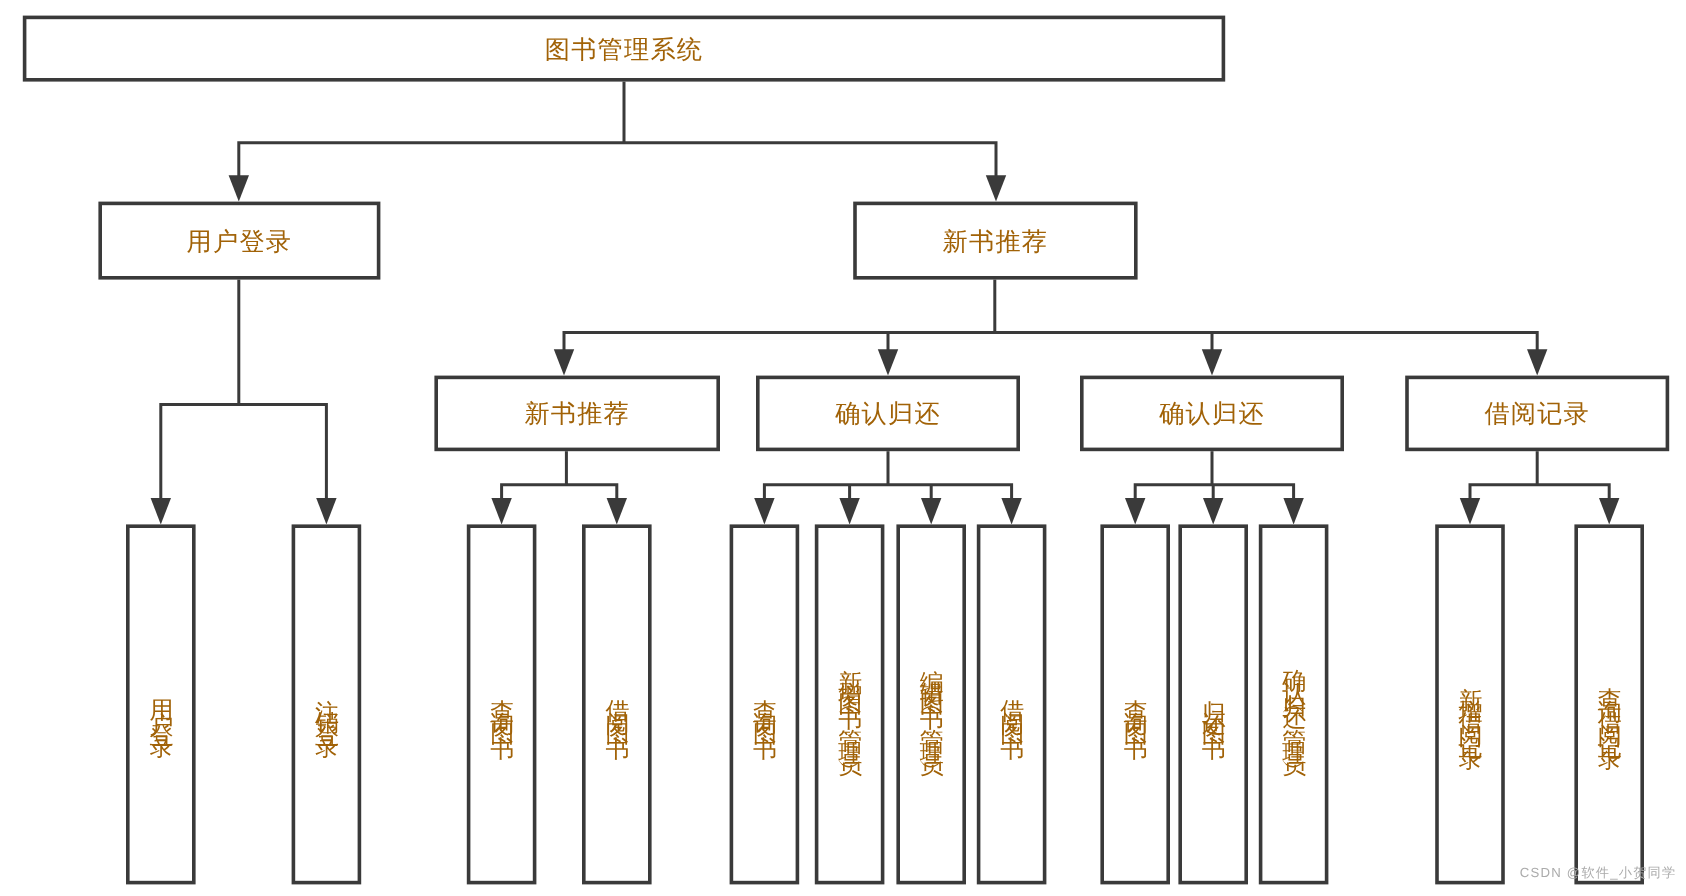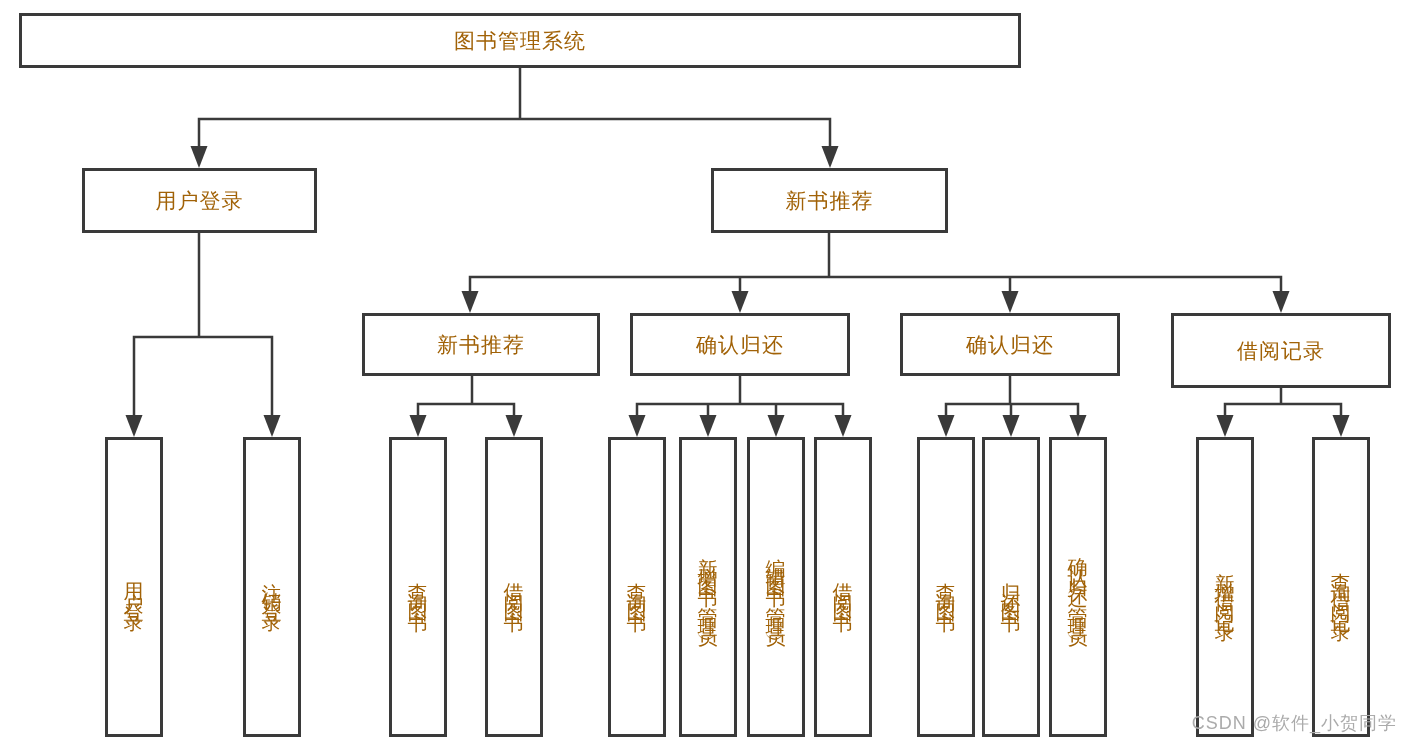--- a/index.html
+++ b/index.html
@@ -43,21 +43,21 @@
   .vtext {
     writing-mode: vertical-rl;
     text-orientation: mixed;
     letter-spacing: 10px;
     line-height: 1;
   }
   .watermark {
     position: absolute;
     right: 8px;
     bottom: 12px;
-    font-size: 18px;
+    font-size: 11px;
     color: #ababab;
     letter-spacing: 1px;
     z-index: 2;
     white-space: nowrap;
   }
 </style>
 </head>
 <body>
 
 <div class="canvas">
@@ -108,21 +108,21 @@
 
   <div class="node hbox" style="left:362px; top:313px; width:238px; height:63px;">
     <span>新书推荐</span>
   </div>
   <div class="node hbox" style="left:630px; top:313px; width:220px; height:63px;">
     <span>确认归还</span>
   </div>
   <div class="node hbox" style="left:900px; top:313px; width:220px; height:63px;">
     <span>确认归还</span>
   </div>
-  <div class="node hbox" style="left:1171px; top:313px; width:220px; height:75px;">
+  <div class="node hbox" style="left:1171px; top:313px; width:220px; height:63px;">
     <span>借阅记录</span>
   </div>
 
   <div class="node vbox" style="left:105px; top:437px; width:58px; height:300px;">
     <span class="vtext">用户登录</span>
   </div>
   <div class="node vbox" style="left:243px; top:437px; width:58px; height:300px;">
     <span class="vtext">注销登录</span>
   </div>
 

